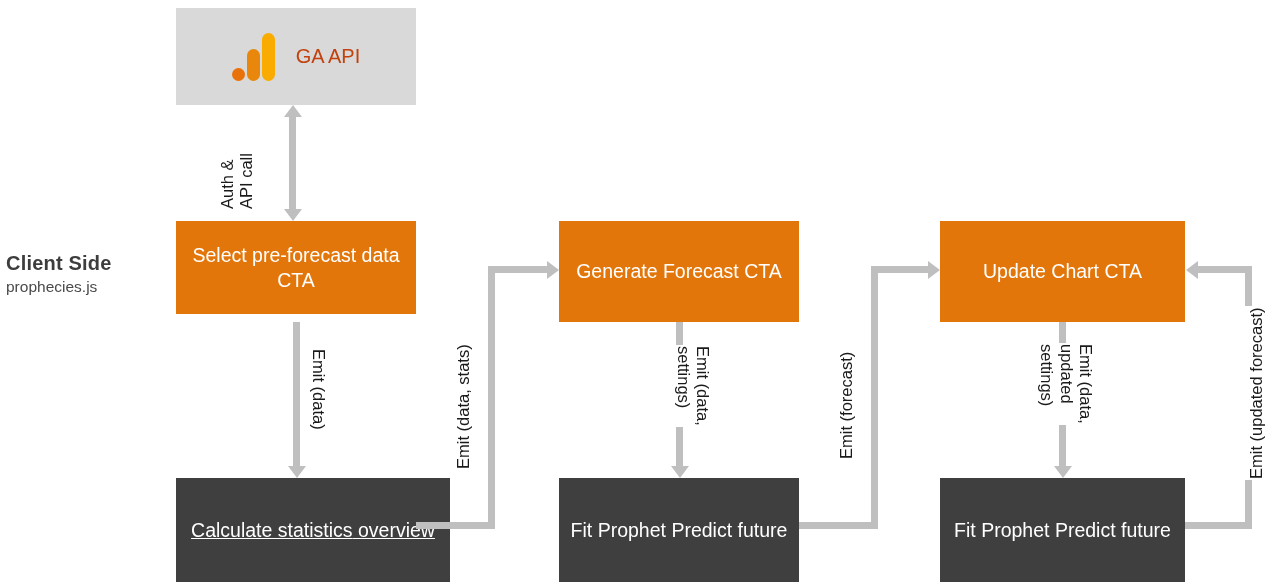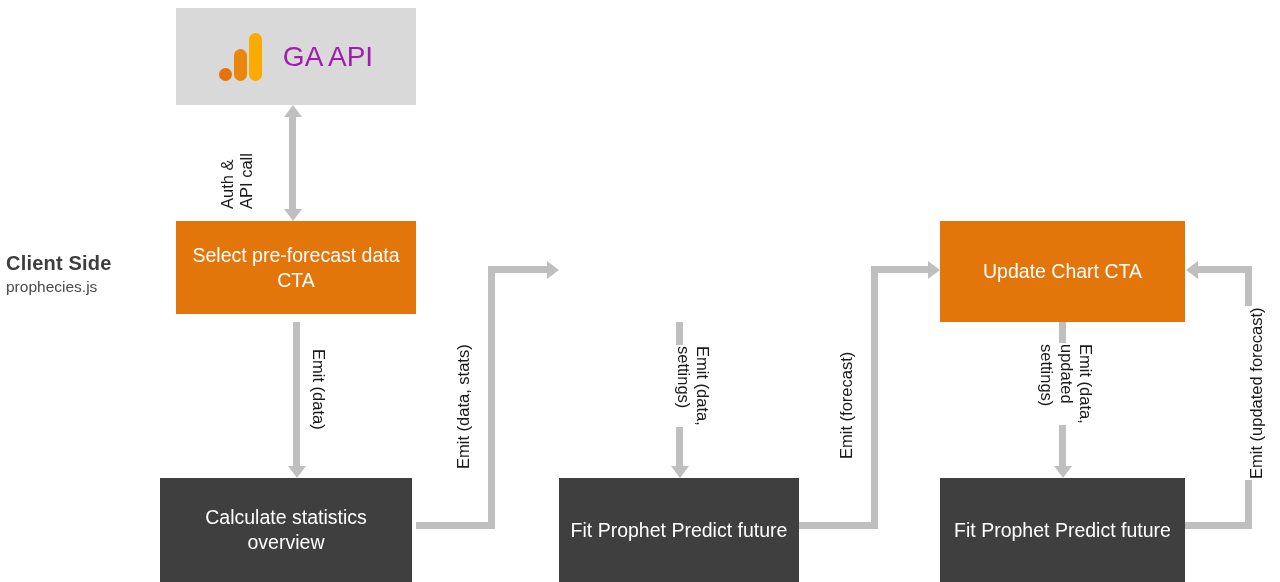--- a/index.html
+++ b/index.html
@@ -28,21 +28,21 @@
   }
   .node.client { background: #E3760A; }
   .node.server { background: #3F3F3F; }
 
   .ga-box {
     position: absolute;
     background: #D9D9D9;
     display: flex; align-items: center; justify-content: center;
     gap: 22px;
   }
-  .ga-label { font-size: 28px; color: #a21caf; }
+  .ga-label { font-size: 20px; color: #c2410c; }
 
   
   .ga-icon { position: relative; width: 42px; height: 48px; }
   .ga-icon .dot {
     position: absolute; left: 0; bottom: 0;
     width: 13px; height: 13px; border-radius: 50%;
     background: #E8710A;
   }
   .ga-icon .bar-mid {
     position: absolute; left: 15px; bottom: 0;
@@ -101,28 +101,34 @@
     <div class="lane-sub">prophecies.js</div>
   </div>
 
   <div class="node client" style="left:176px; top:221px; width:240px; height:93px;">
     <span>
       <span class="ln">Select pre-forecast</span>
       <span class="ln">data CTA</span>
     </span>
   </div>
 
+  <div class="node client" style="left:559px; top:221px; width:240px; height:101px;">
+    <span>
+      <span class="ln">Generate Forecast</span>
+      <span class="ln">CTA</span>
+    </span>
+  </div>
 
   <div class="node client" style="left:940px; top:221px; width:245px; height:101px;">
     <span>
       <span class="ln">Update Chart CTA</span>
     </span>
   </div>
 
-  <div class="node server" style="left:160px; top:478px; width:252px; height:104px;">
+  <div class="node server" style="left:176px; top:478px; width:274px; height:104px;text-decoration:underline;">
     <span>
       <span class="ln">Calculate statistics</span>
       <span class="ln">overview</span>
     </span>
   </div>
 
   <div class="node server" style="left:559px; top:478px; width:240px; height:104px;">
     <span>
       <span class="ln">Fit Prophet</span>
       <span class="ln">Predict future</span>

